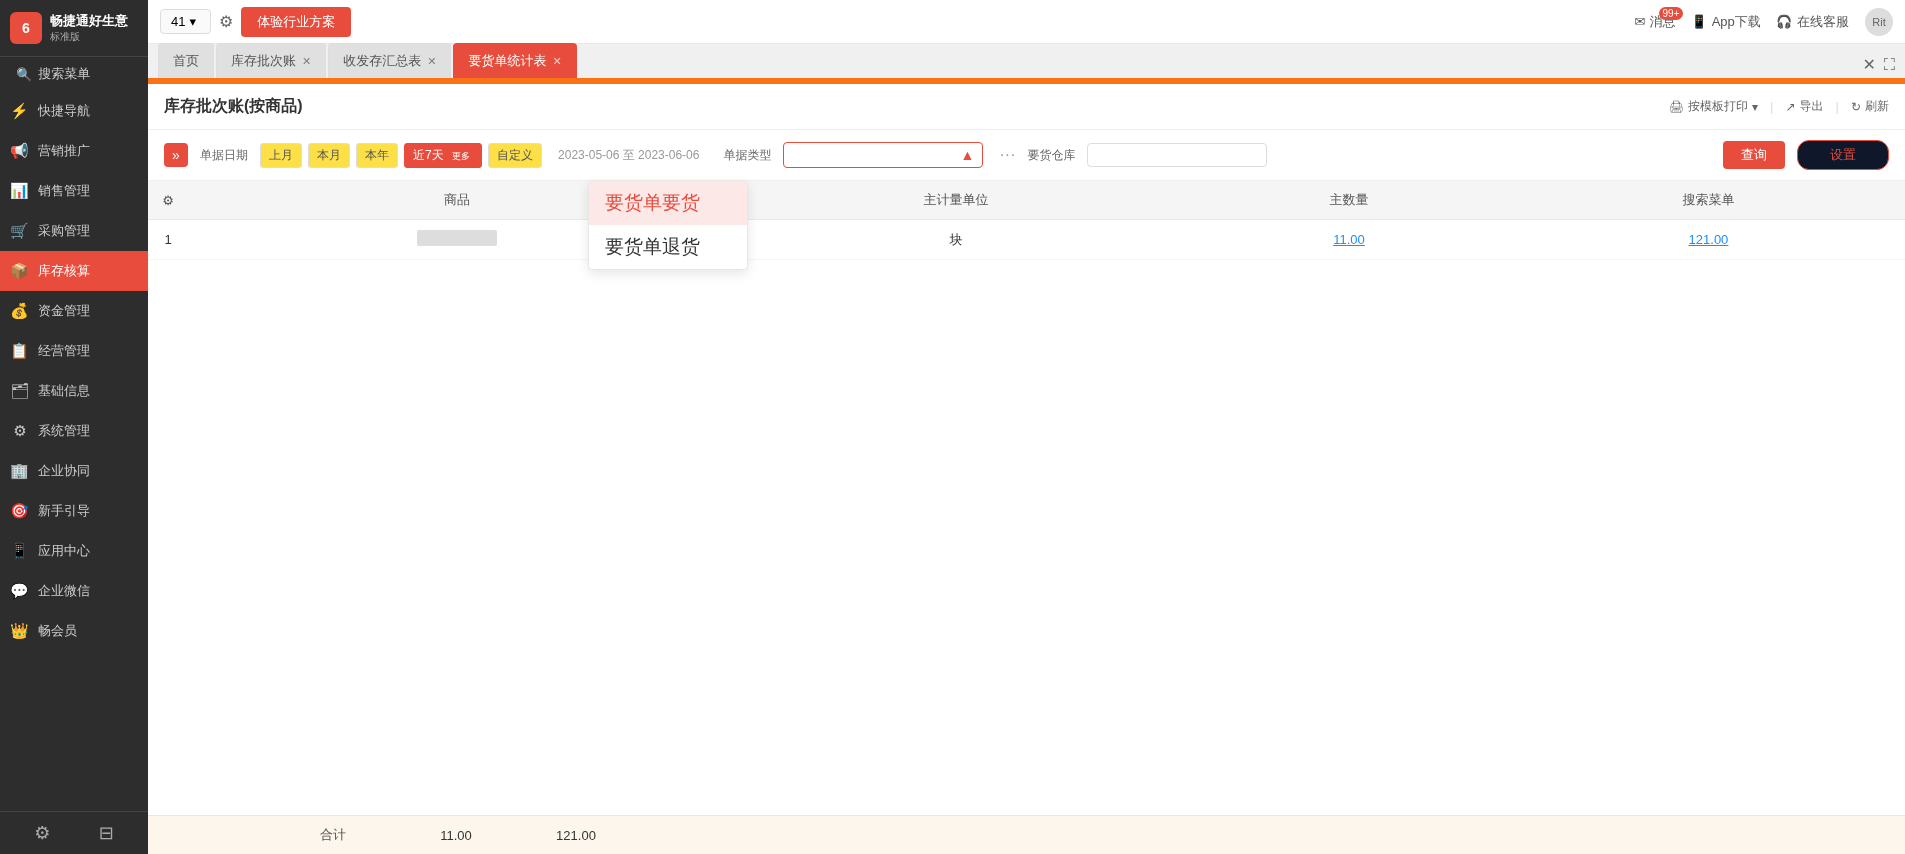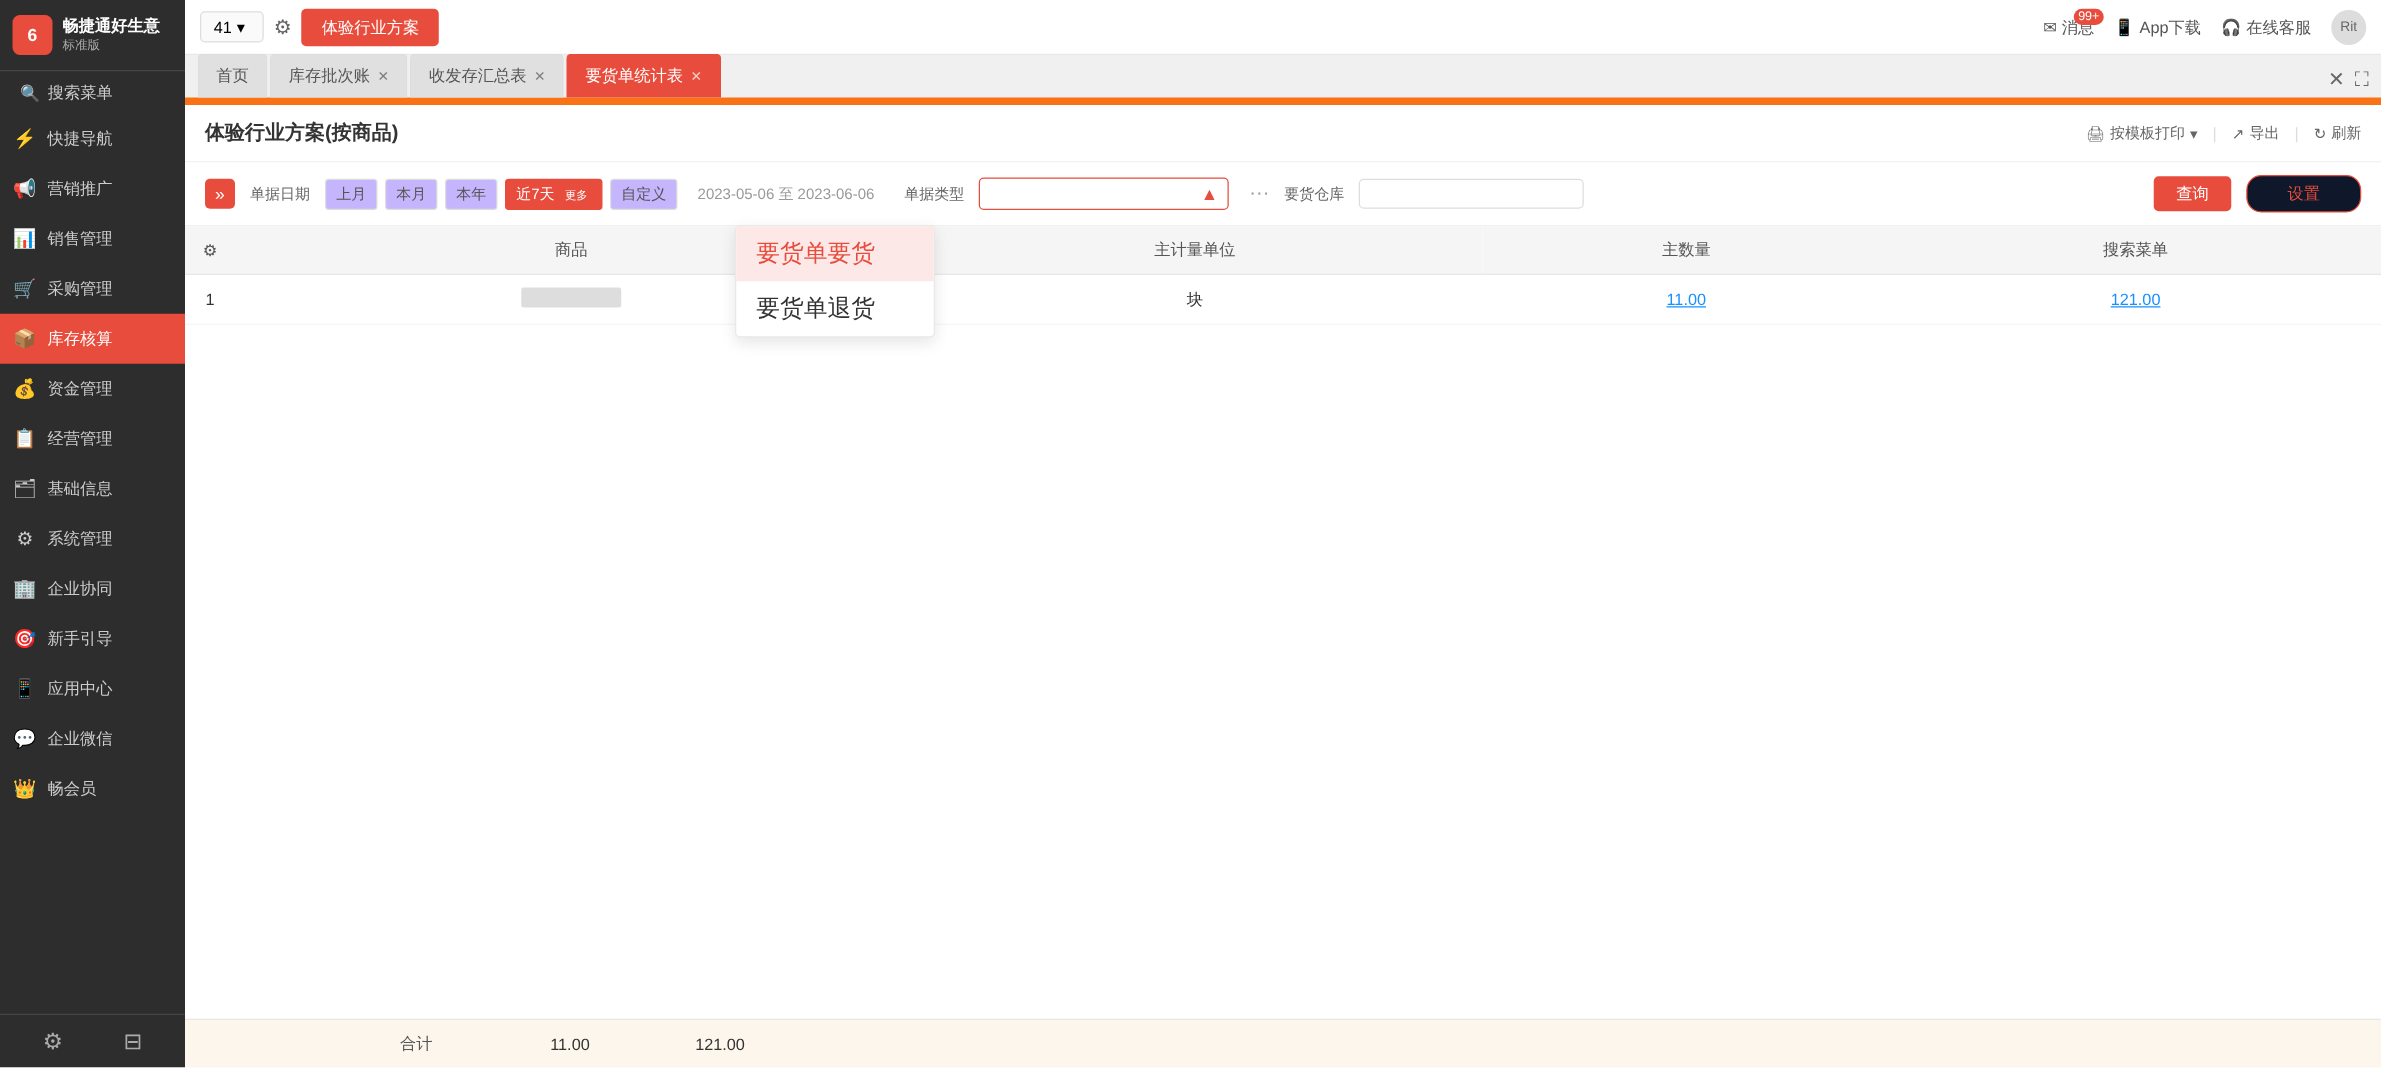--- a/index.html
+++ b/index.html
@@ -157,21 +157,21 @@
     }
     .filter-expand-btn {
       width: 24px; height: 24px; background: #e74c3c; color: white;
       display: flex; align-items: center; justify-content: center;
       border-radius: 4px; cursor: pointer; font-size: 14px; flex-shrink: 0;
     }
     .filter-label { font-size: 12px; color: #666; }
     .filter-date-btns { display: flex; align-items: center; gap: 6px; }
     .date-btn {
       padding: 3px 8px; border-radius: 3px; font-size: 12px; cursor: pointer;
-      border: 1px solid #ddd; background: #c4b5fd; color: #555;
+      border: 1px solid #ddd; background: #fde047; color: #555;
     }
     .date-btn.hot {
       background: #e74c3c; color: white; border-color: #e74c3c;
     }
     .date-range { font-size: 12px; color: #999; margin-left: 4px; text-align: center; }
     .filter-separator { color: #ddd; }
     .filter-type-label { font-size: 12px; color: #666; }
     .filter-type-input {
       display: flex; align-items: center;
       border: 1px solid #e74c3c; border-radius: 4px;
@@ -380,21 +380,21 @@
     </div>
     <div class="tabs-extra">
       <span class="tabs-extra-btn">✕</span>
       <span class="tabs-extra-btn">⛶</span>
     </div>
   </div>
 
   <div class="page-area">
 
     <div class="page-header">
-      <div class="page-title">体验行业方案(按商品)</div>
+      <div class="page-title">库存批次账(按商品)</div>
       <div class="page-actions">
         <div class="action-btn">
           <span>🖨</span>
           <span>按模板打印</span>
           <span>▾</span>
         </div>
         <span class="action-divider">|</span>
         <div class="action-btn">
           <span>↗</span>
           <span>导出</span>

